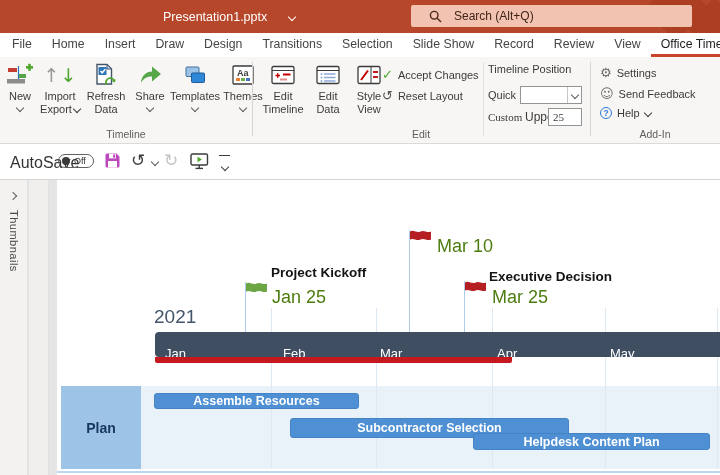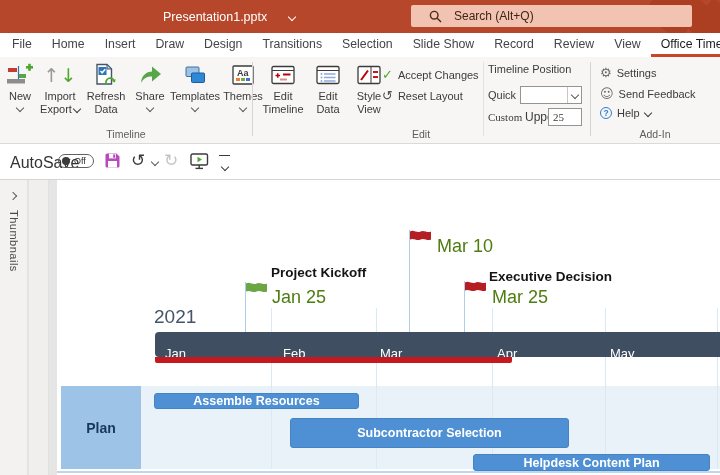--- a/index.html
+++ b/index.html
@@ -366,20 +366,20 @@
         <path d="M0 2.5 C3.5 0 7 4.5 10.5 2.5 C14 0.5 17.5 4.5 21 2.5 L21 10.5 C17.5 12.5 14 8.5 10.5 10.5 C7 12.5 3.5 8.5 0 10.5 Z" fill="#B51F24"></path>
       </svg>
 
       <div class="mtitle" style="left:214px;top:85px;">Project Kickoff</div>
       <div class="mdate" style="left:215px;top:107px;">Jan 25</div>
       <div class="mdate" style="left:380px;top:56px;">Mar 10</div>
       <div class="mtitle" style="left:432px;top:89px;">Executive Decision</div>
       <div class="mdate" style="left:435px;top:107px;">Mar 25</div>
 
       <div class="task" style="left:97px;top:213px;width:205px;height:16px;">Assemble Resources</div>
-      <div class="task" style="left:233px;top:238px;width:279px;height:30px;">Subcontractor Selection</div>
-      <div class="task" style="left:416px;top:274px;width:237px;height:17px;">Helpdesk Content Plan</div>
+      <div class="task" style="left:233px;top:238px;width:279px;height:20px;">Subcontractor Selection</div>
+      <div class="task" style="left:416px;top:253px;width:237px;height:17px;">Helpdesk Content Plan</div>
 
       <div class="bottomline"></div>
     </div>
   </div>
 
 </div>
 
 </body></html>

